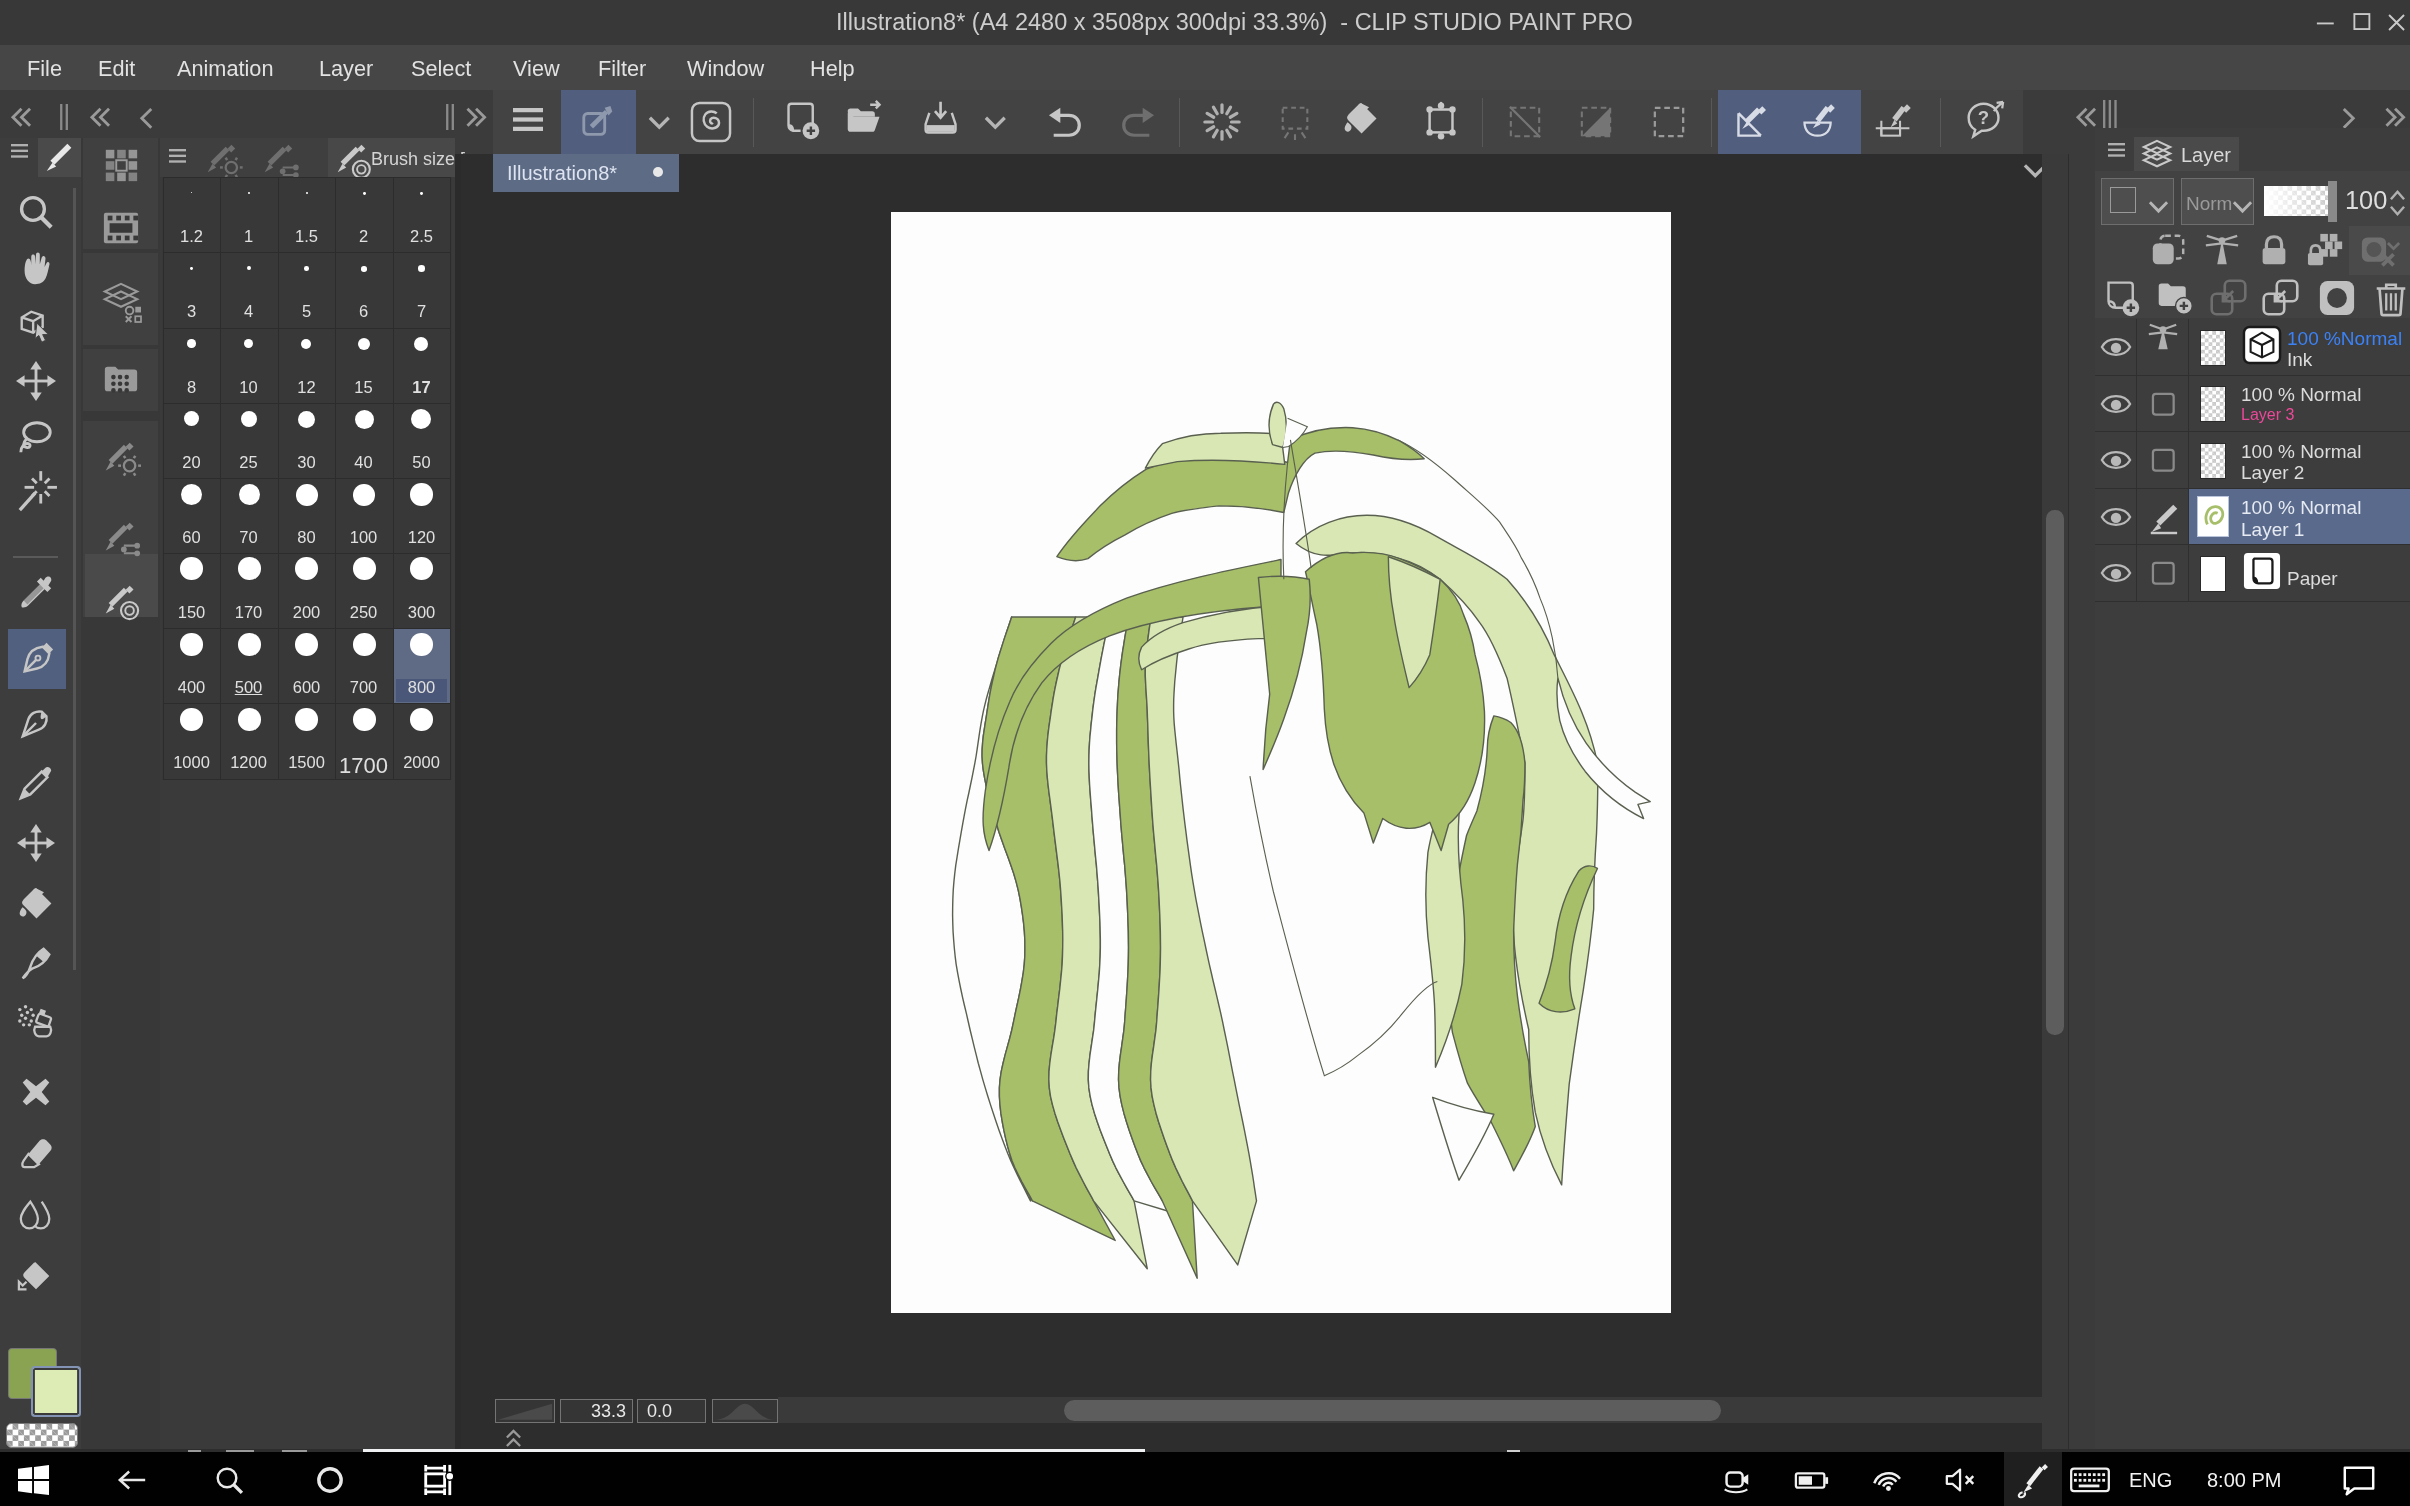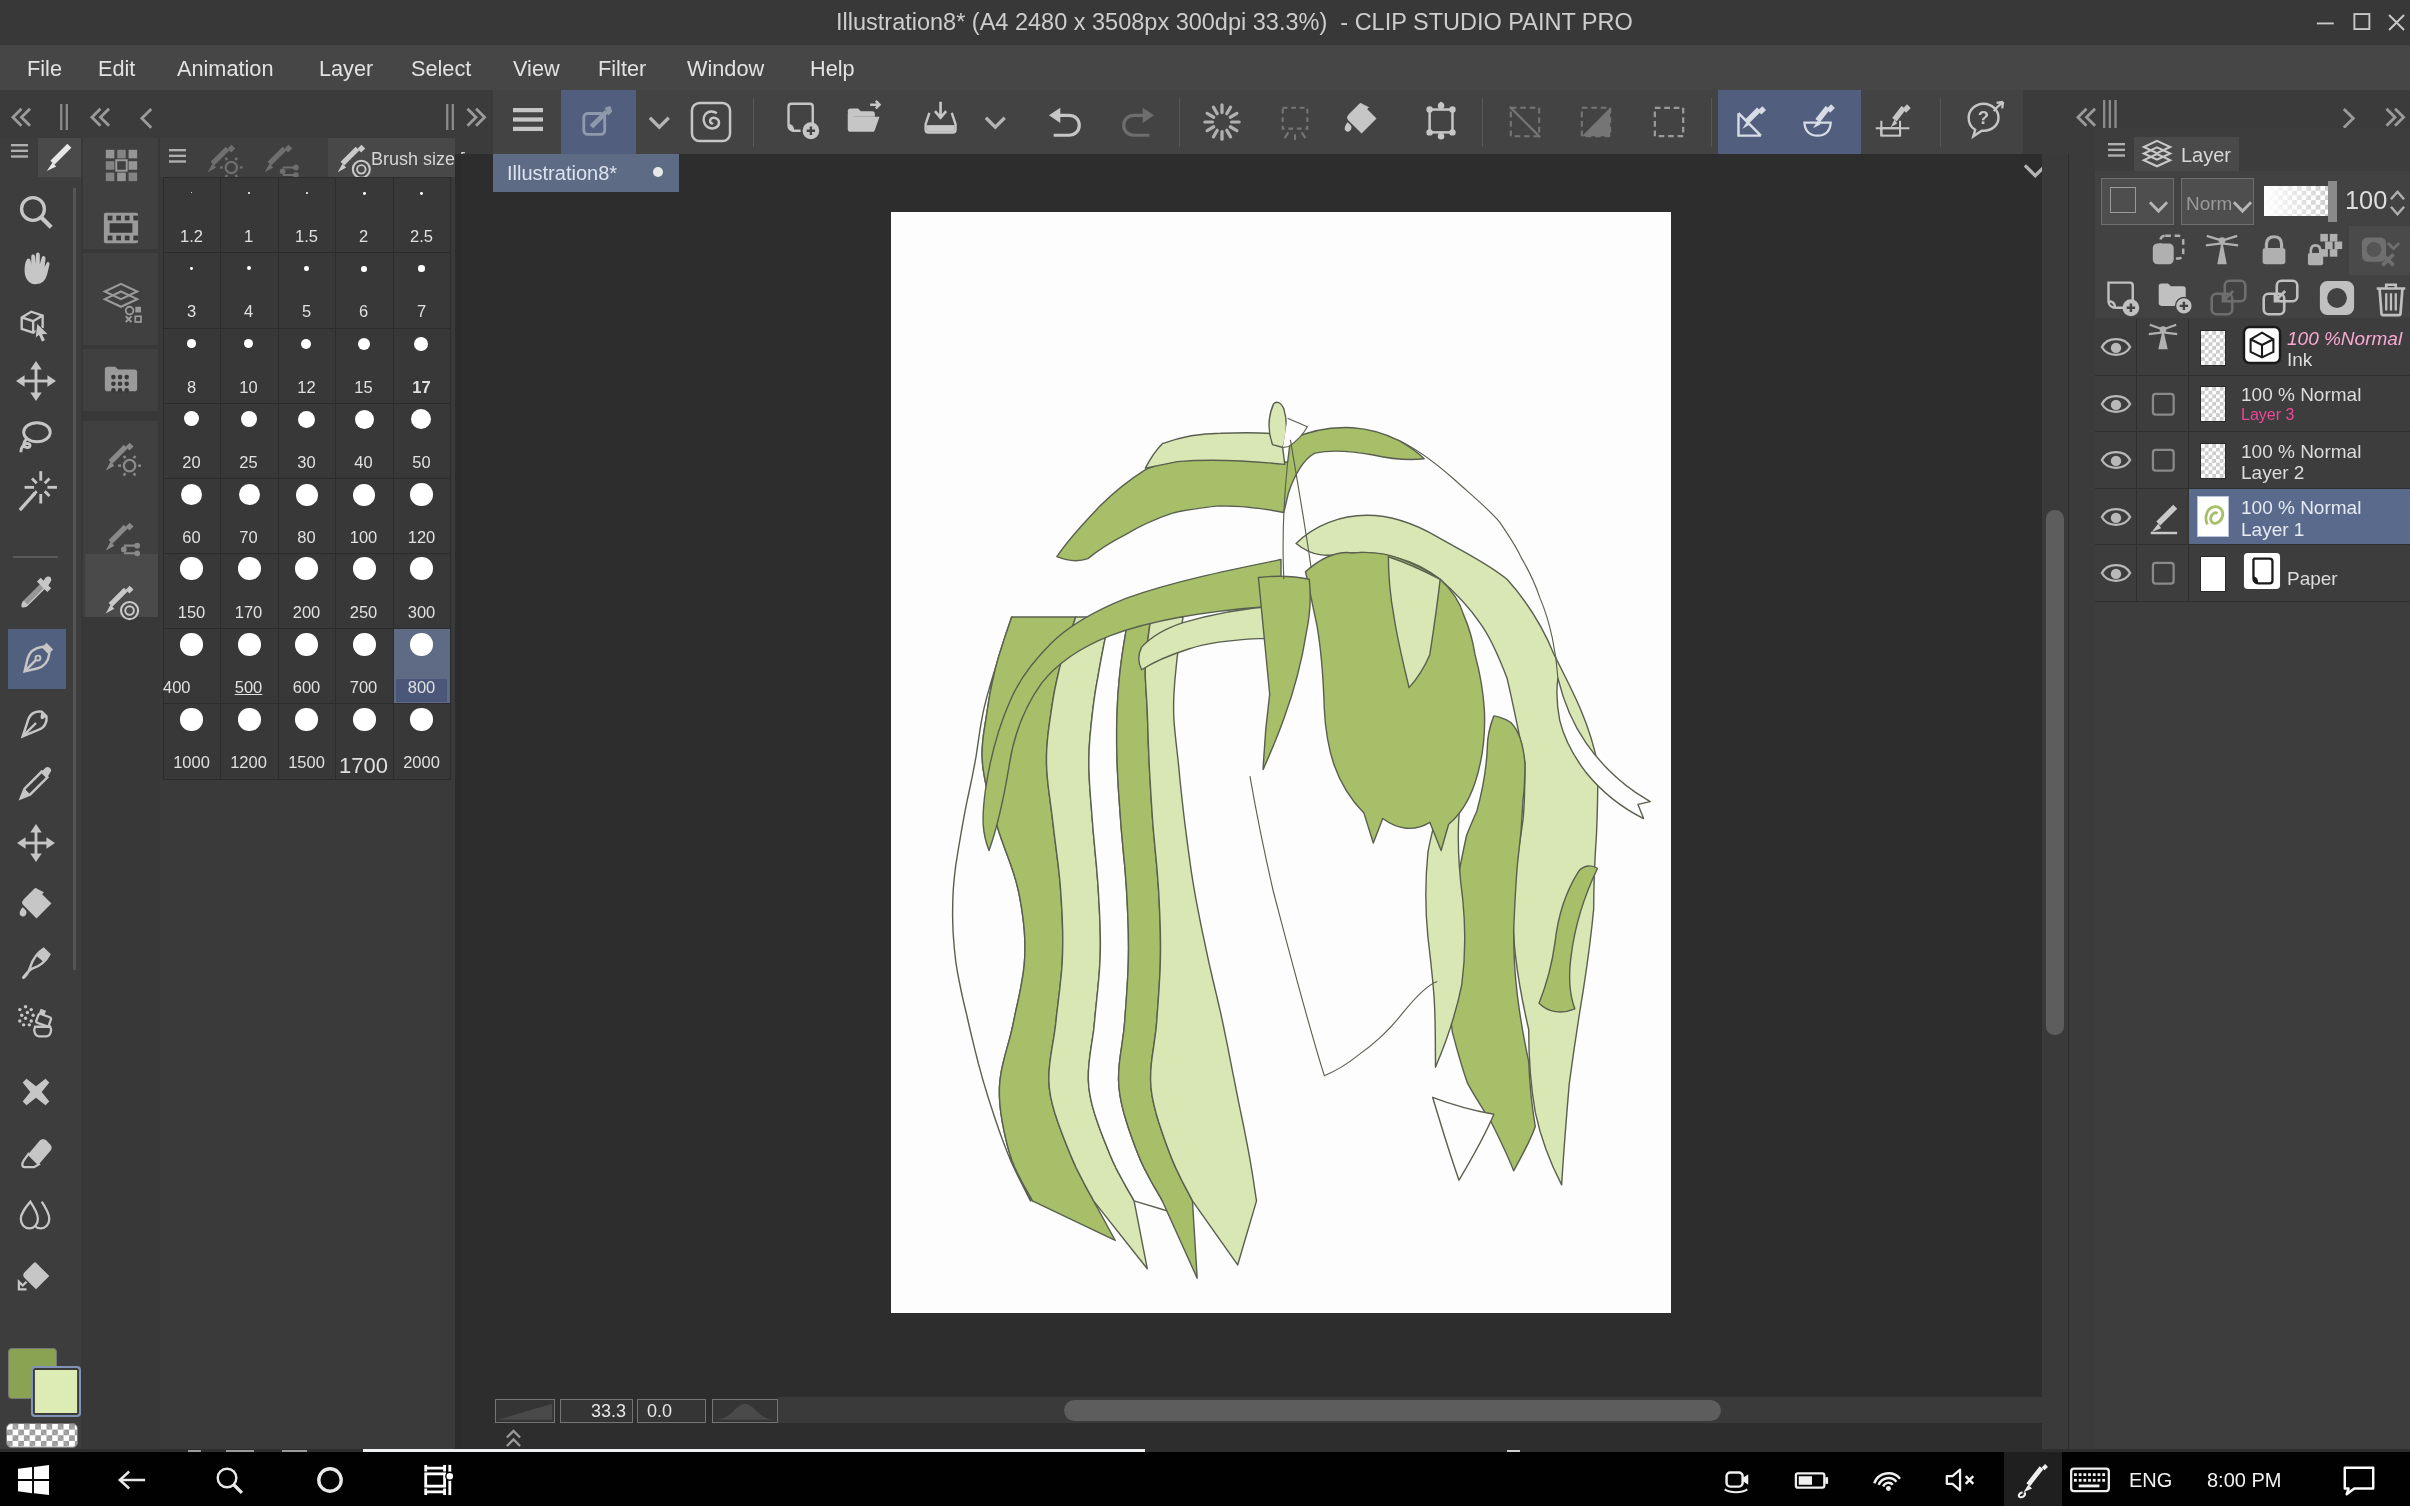--- a/index.html
+++ b/index.html
@@ -504,21 +504,21 @@
 <div style="position:absolute;left:163px;top:603px;width:57px;text-align:center;font-size:16.5px;color:#e0e0e0;white-space:nowrap;">150</div>
 <div style="position:absolute;left:238px;top:557px;width:22.6px;height:22.6px;border-radius:50%;background:#fff;"></div>
 <div style="position:absolute;left:220px;top:603px;width:57px;text-align:center;font-size:16.5px;color:#e0e0e0;white-space:nowrap;">170</div>
 <div style="position:absolute;left:295px;top:557px;width:22.6px;height:22.6px;border-radius:50%;background:#fff;"></div>
 <div style="position:absolute;left:278px;top:603px;width:57px;text-align:center;font-size:16.5px;color:#e0e0e0;white-space:nowrap;">200</div>
 <div style="position:absolute;left:353px;top:557px;width:22.6px;height:22.6px;border-radius:50%;background:#fff;"></div>
 <div style="position:absolute;left:335px;top:603px;width:57px;text-align:center;font-size:16.5px;color:#e0e0e0;white-space:nowrap;">250</div>
 <div style="position:absolute;left:410px;top:557px;width:22.6px;height:22.6px;border-radius:50%;background:#fff;"></div>
 <div style="position:absolute;left:393px;top:603px;width:57px;text-align:center;font-size:16.5px;color:#e0e0e0;white-space:nowrap;">300</div>
 <div style="position:absolute;left:180px;top:633px;width:22.6px;height:22.6px;border-radius:50%;background:#fff;"></div>
-<div style="position:absolute;left:163px;top:678px;width:57px;font-size:16.5px;color:#e0e0e0;white-space:nowrap;">400</div>
+<div style="position:absolute;left:163px;top:678px;width:57px;text-align:center;font-size:16.5px;color:#e0e0e0;white-space:nowrap;">400</div>
 <div style="position:absolute;left:238px;top:633px;width:22.6px;height:22.6px;border-radius:50%;background:#fff;"></div>
 <div style="position:absolute;left:220px;top:678px;width:57px;text-align:center;font-size:16.5px;color:#e0e0e0;white-space:nowrap;text-decoration:underline;">500</div>
 <div style="position:absolute;left:295px;top:633px;width:22.6px;height:22.6px;border-radius:50%;background:#fff;"></div>
 <div style="position:absolute;left:278px;top:678px;width:57px;text-align:center;font-size:16.5px;color:#e0e0e0;white-space:nowrap;">600</div>
 <div style="position:absolute;left:353px;top:633px;width:22.6px;height:22.6px;border-radius:50%;background:#fff;"></div>
 <div style="position:absolute;left:335px;top:678px;width:57px;text-align:center;font-size:16.5px;color:#e0e0e0;white-space:nowrap;">700</div>
 <div style="position:absolute;left:410px;top:633px;width:22.6px;height:22.6px;border-radius:50%;background:#fff;"></div>
 <div style="position:absolute;left:393px;top:678px;width:57px;text-align:center;font-size:16.5px;color:#e0e0e0;white-space:nowrap;">800</div>
 <div style="position:absolute;left:180px;top:708px;width:22.6px;height:22.6px;border-radius:50%;background:#fff;"></div>
 <div style="position:absolute;left:163px;top:753px;width:57px;text-align:center;font-size:16.5px;color:#e0e0e0;white-space:nowrap;">1000</div>
@@ -748,21 +748,21 @@
 <div style="position:absolute;left:2200px;top:556px;width:26px;height:36px;background:#fff;border:0.9px solid #2a2a2a;"></div>
 <svg style="position:absolute;left:2243px;top:326px;overflow:visible;" width="38" height="38" viewBox="0 0 40 40">
     <rect x="1" y="1" width="38" height="38" rx="6" fill="#fff" stroke="#1a1a1a" stroke-width="2.6"></rect>
     <path d="M20.0,7 L32,14.0 L32,27.200000000000003 L20.0,33 L8,27.200000000000003 L8,14.0 Z M8,14.0 L20.0,20.0 L32,14.0 M20.0,20.0 L20.0,33" fill="none" stroke="#1a1a1a" stroke-width="2.2"></path>
   </svg>
 <svg style="position:absolute;left:2243px;top:552px;overflow:visible;" width="38" height="38" viewBox="0 0 40 40">
     <rect x="1" y="1" width="38" height="38" rx="4" fill="#fff"></rect>
     <path d="M12,7 L28,7 C30,7 31,8 31,10 L31,30 C31,32 30,33 28,33 L16,33 C13,33 11,31 11,28 L11,8 Z" fill="none" stroke="#1a1a1a" stroke-width="2.4"></path>
     <path d="M11,26 C14,26 16,28 16,33 C13,33 11,31 11,28 Z" fill="#1a1a1a"></path>
   </svg>
-<div style="position:absolute;left:2287px;top:328px;font-size:19px;color:#f9a8d4;white-space:nowrap;font-style:italic;">100 %Normal</div>
+<div style="position:absolute;left:2287px;top:328px;font-size:19px;color:#3b82f6;white-space:nowrap;">100 %Normal</div>
 <div style="position:absolute;left:2287px;top:349px;font-size:19px;color:#dcdcdc;white-space:nowrap;">Ink</div>
 <div style="position:absolute;left:2241px;top:384px;font-size:19px;color:#dcdcdc;white-space:nowrap;">100 %&nbsp;Normal</div>
 <div style="position:absolute;left:2241px;top:406px;font-size:16px;color:#ec4899;white-space:nowrap;">Layer 3</div>
 <div style="position:absolute;left:2241px;top:441px;font-size:19px;color:#dcdcdc;white-space:nowrap;">100 %&nbsp;Normal</div>
 <div style="position:absolute;left:2241px;top:462px;font-size:19px;color:#dcdcdc;white-space:nowrap;">Layer 2</div>
 <div style="position:absolute;left:2241px;top:497px;font-size:19px;color:#e6eaf2;white-space:nowrap;">100 %&nbsp;Normal</div>
 <div style="position:absolute;left:2241px;top:519px;font-size:19px;color:#e6eaf2;white-space:nowrap;">Layer 1</div>
 <div style="position:absolute;left:2287px;top:568px;font-size:19px;color:#dcdcdc;white-space:nowrap;">Paper</div>
 <div class="" style="position:absolute;left:363px;top:1449px;width:782px;height:2.8px;background:#eef0f2;"></div>
 <div class="" style="position:absolute;left:188px;top:1450px;width:13px;height:1.9px;background:#9a9a9a;"></div>

